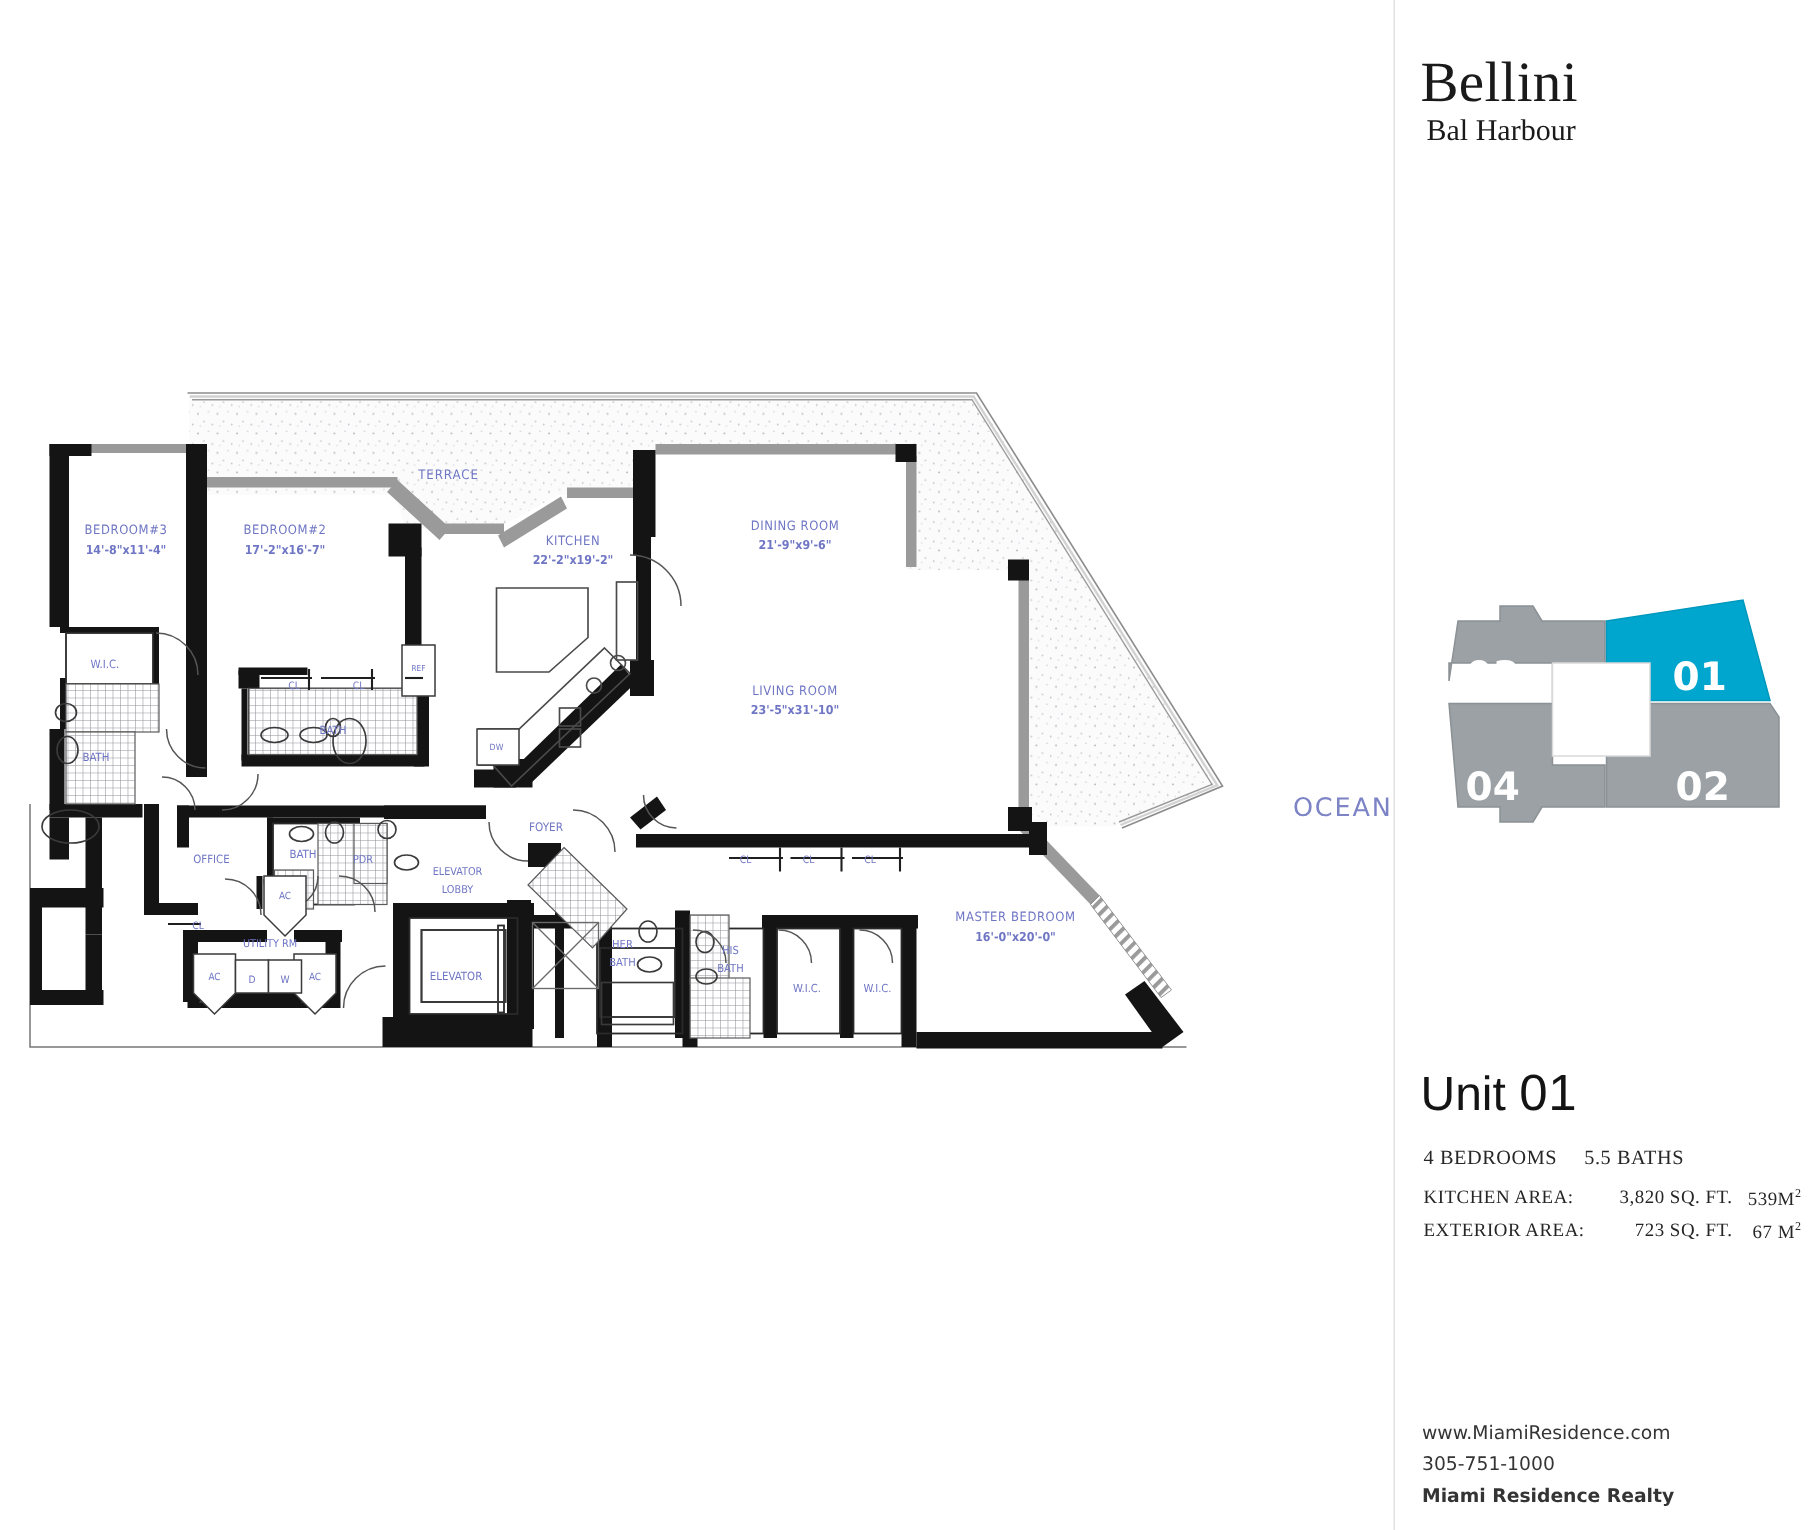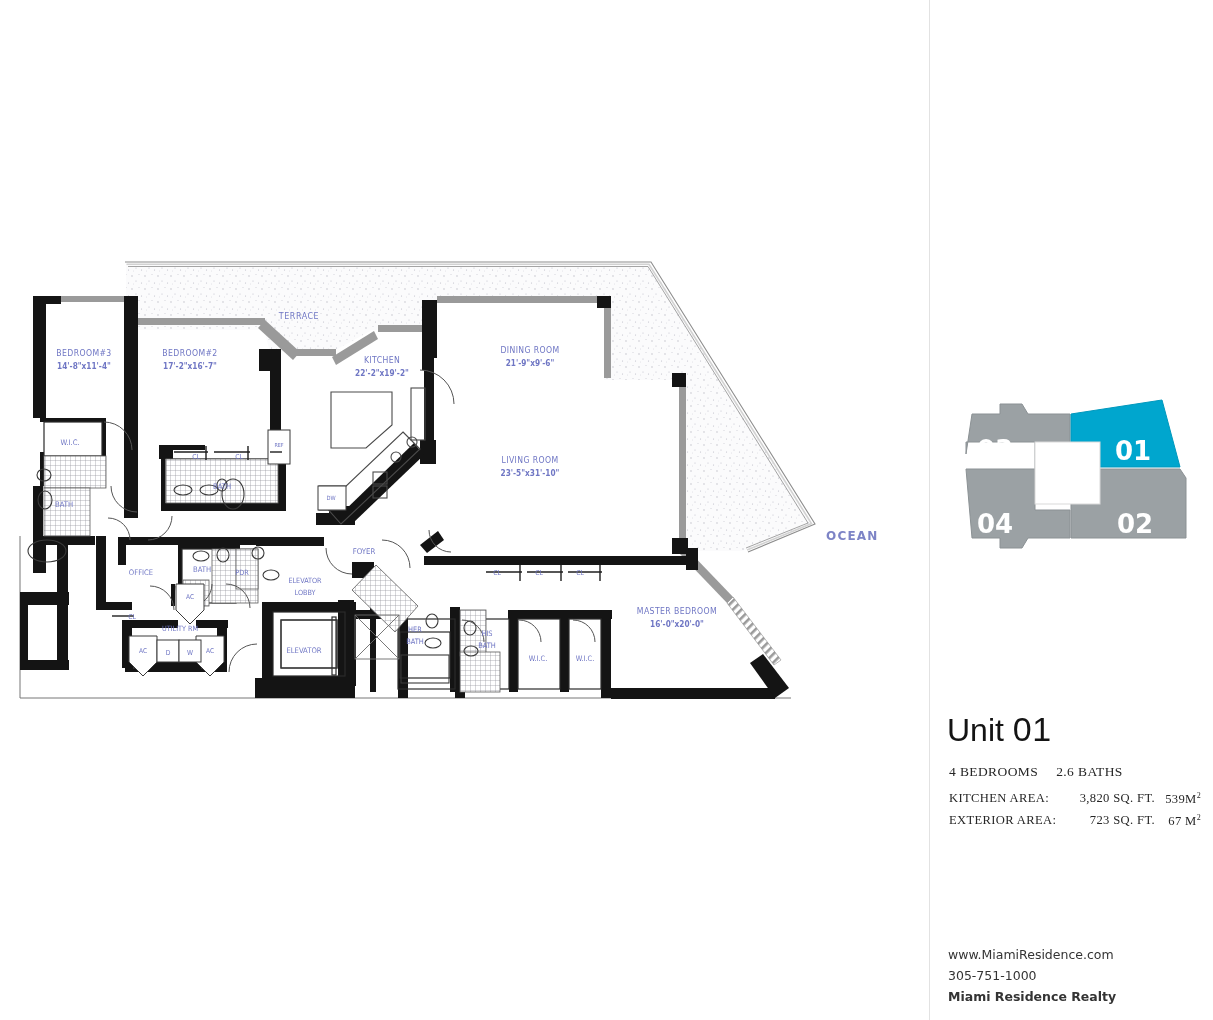--- a/index.html
+++ b/index.html
@@ -33,28 +33,27 @@
   
   #plan-area {
     position: absolute;
     left: 0; top: 0;
     width: 929px; height: 752px;
   }
   #plan-svg { position: absolute; left: 0; top: 0; }
 
   .ocean-label {
     position: absolute;
-    left: 826px;
+    left: 862px;
     top: 529px;
     font-family: "DejaVu Sans", sans-serif;
-    font-size: 12px;
+    font-size: 17px;
     letter-spacing: 1.2px;
     color: #7d84c6;
     white-space: nowrap;
-    font-weight: bold;
   }
 
   
   #panel {
     position: absolute;
     left: 930px; top: 0;
     width: 283px; height: 1020px;
   }
   .brand {
     position: absolute;
@@ -445,20 +444,24 @@
       </g>
     </svg>
 
     <div class="ocean-label">OCEAN</div>
   </div>
 
   <div id="divider"></div>
 
   <div id="panel">
 
+    <div class="brand">
+      <div class="brand-title">Bellini</div>
+      <div class="brand-sub">Bal Harbour</div>
+    </div>
 
     <svg id="key-diagram" viewBox="0 0 283 180">
 
       <path d="M36 76 L42 36 L70 36 L70 26 L92 26 L98 36 L140 36 L140 93 L105 93 L105 64 L36 64 Z" fill="#9ba1a4" stroke="#8b9194" stroke-width="1"></path>
 
       <path d="M36 91 L105 91 L105 132 L140 132 L140 160 L98 160 L92 170 L70 170 L70 160 L42 160 Z" fill="#9ba1a4" stroke="#8b9194" stroke-width="1"></path>
 
       <path d="M141 91 L250 91 L256 100 L256 160 L141 160 Z" fill="#9ba1a4" stroke="#8b9194" stroke-width="1"></path>
 
       <path d="M141 36 L232 22 L250 89 L141 89 Z" fill="#00a6ce" stroke="#0098bd" stroke-width="1"></path>
@@ -471,21 +474,21 @@
       <text x="187" y="155" font-family="DejaVu Sans, sans-serif" font-size="26" font-weight="bold" fill="#ffffff">02</text>
     </svg>
 
     <div class="unit-heading">
       <span>Unit</span>
       <span class="num">01</span>
     </div>
 
     <div class="specs">
       <div class="spec-beds">
-        <span>4 BEDROOMS</span><span class="baths">2.6 BATHS</span>
+        <span>4 BEDROOMS</span><span class="baths">5.5 BATHS</span>
       </div>
       <div class="spec-row">
         <span class="lbl">KITCHEN AREA:</span>
         <span class="sqft">3,820 SQ. FT.</span>
         <span class="m2"><span>539M</span><sup>2</sup></span>
       </div>
       <div class="spec-row">
         <span class="lbl">EXTERIOR AREA:</span>
         <span class="sqft">723 SQ. FT.</span>
         <span class="m2"><span>67 M</span><sup>2</sup></span>

